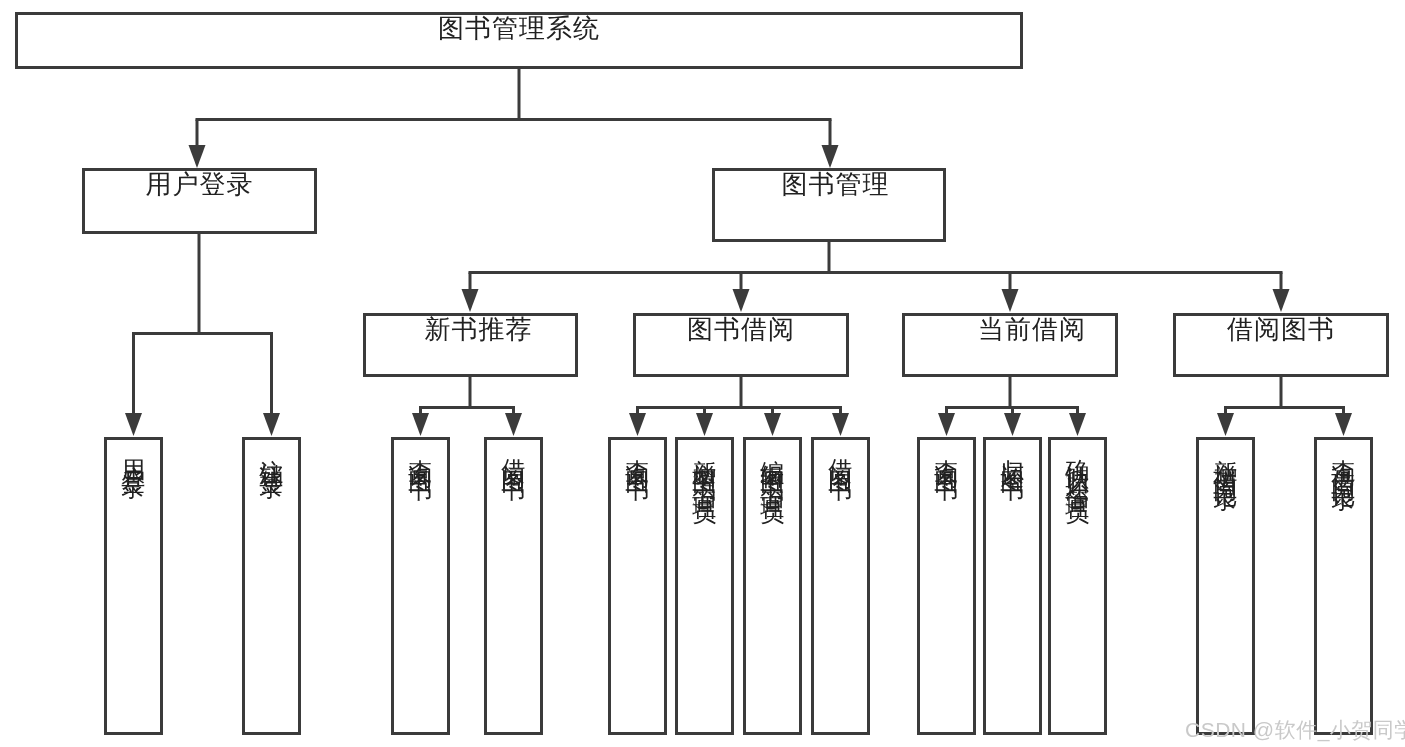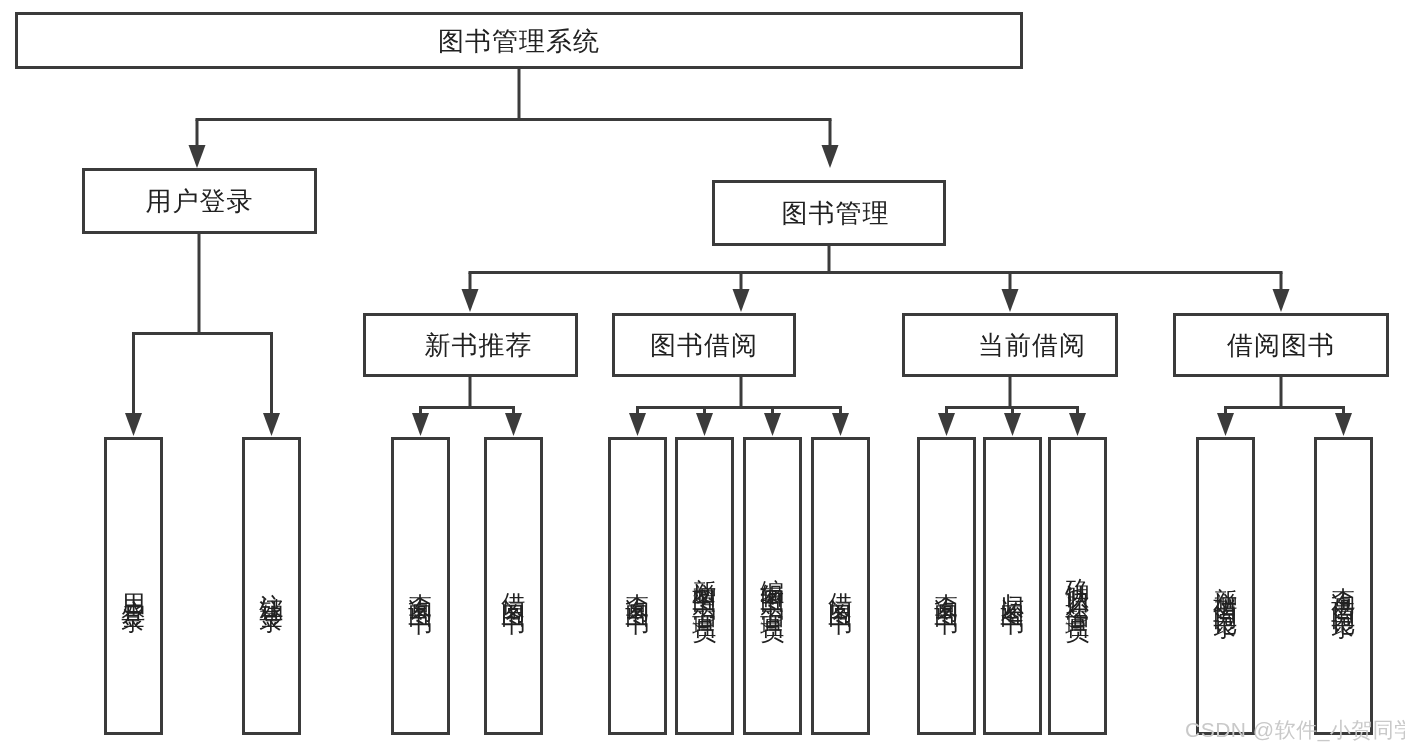--- a/index.html
+++ b/index.html
@@ -4,34 +4,34 @@
 <style>
   html, body { margin:0; padding:0; background:#ffffff; }
   .canvas {
     position:relative; width:1405px; height:747px; background:#ffffff;
     font-family:"Liberation Sans", sans-serif; overflow:hidden;
   }
   .connectors { position:absolute; left:0; top:0; pointer-events:none; }
   .box {
     position:absolute; box-sizing:border-box;
     border:3px solid #3b3b3b; background:#ffffff;
-    display:flex; align-items:center; justify-content:center;
+    display:flex; justify-content:center;
     color:#212121; font-size:26px; line-height:1; z-index:2;
     letter-spacing:1px;
   }
   .leaf span.vtext {
     writing-mode:vertical-rl; text-orientation:mixed;
     font-size:24px; letter-spacing:6px; line-height:1.15;
   }
   
   .n-root  { left:15px;   top:12px;  width:1008px; height:57px; }
   .n-l2a   { left:82px;   top:168px; width:235px;  height:66px; }
-  .n-l2b   { left:712px;  top:180px; width:234px;  height:66px;padding-left:13px; }
+  .n-l2b   { left:712px;  top:168px; width:234px;  height:74px;padding-left:13px; }
   .n-l3a   { left:363px;  top:313px; width:215px;  height:64px;padding-left:16px; }
-  .n-l3b   { left:612px;  top:313px; width:184px;  height:64px; }
+  .n-l3b   { left:633px;  top:313px; width:216px;  height:64px; }
   .n-l3c   { left:902px;  top:313px; width:216px;  height:64px;padding-left:44px; }
   .n-l3d   { left:1173px; top:313px; width:216px;  height:64px; }
   .leaf    { top:437px; width:59px; height:298px; }
   .n-f0  { left:104px; }  .n-f1  { left:242px; }
   .n-f2  { left:391px; }  .n-f3  { left:484px; }
   .n-f4  { left:608px; }  .n-f5  { left:675px; }
   .n-f6  { left:743px; }  .n-f7  { left:811px; }
   .n-f8  { left:917px; }  .n-f9  { left:983px; }
   .n-f10 { left:1048px; }
   .n-f11 { left:1196px; } .n-f12 { left:1314px; }

